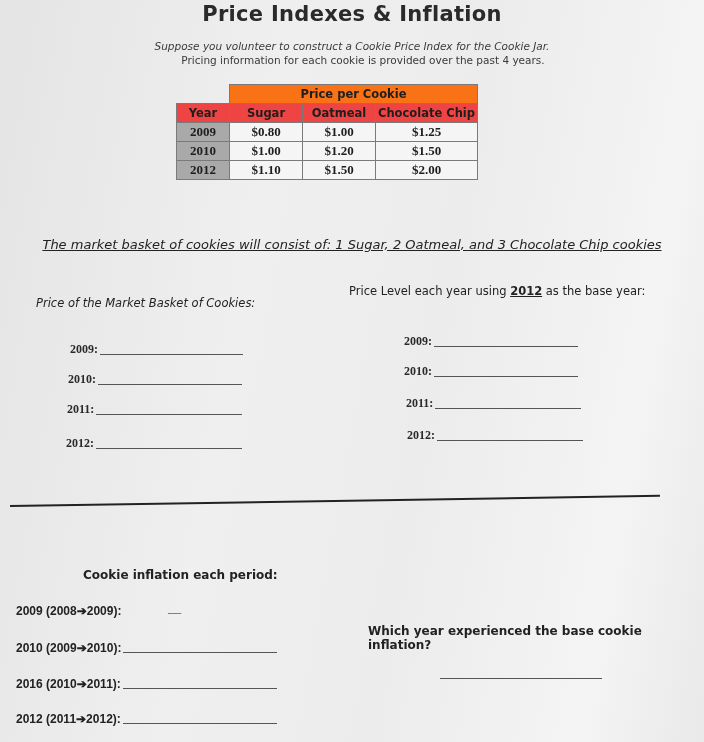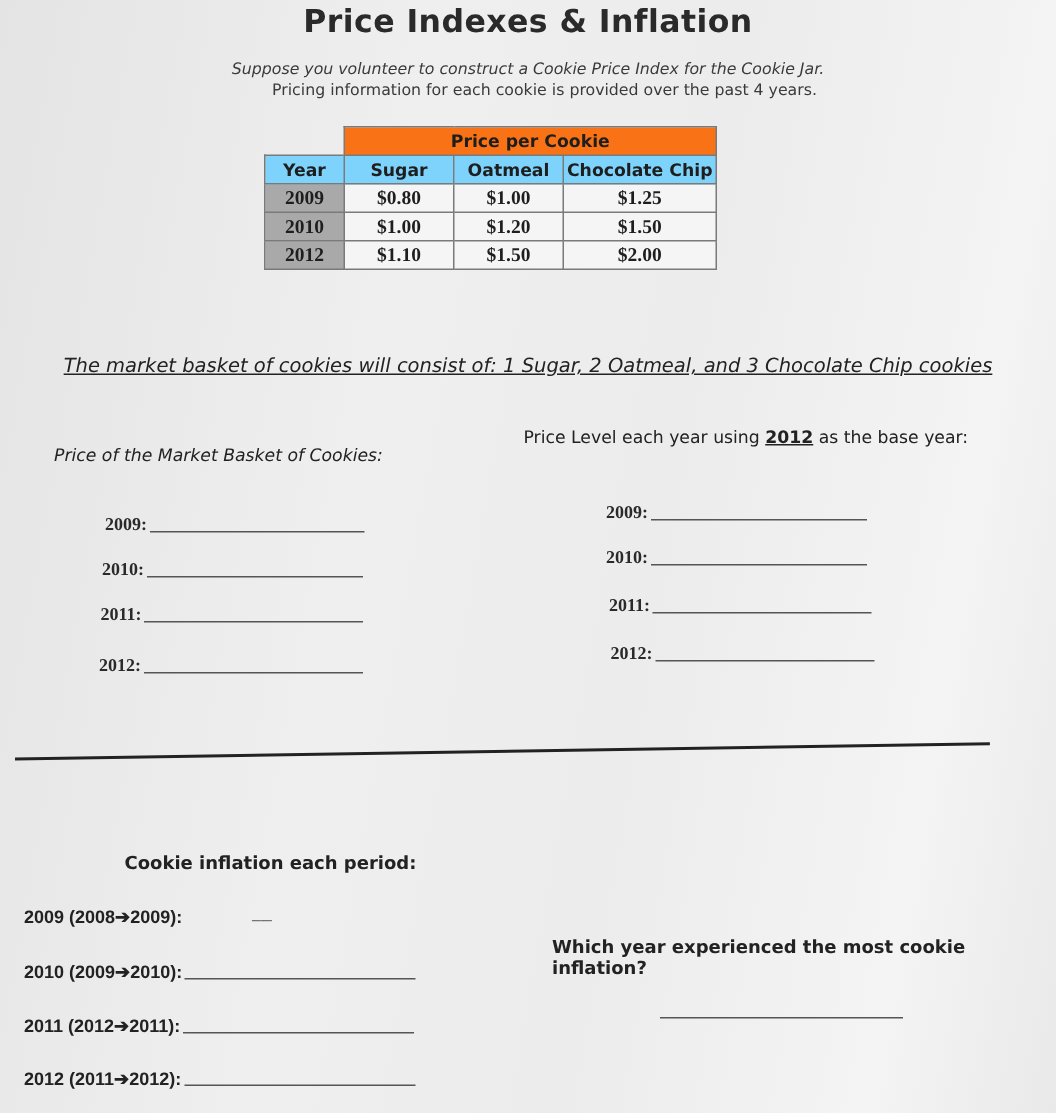--- a/index.html
+++ b/index.html
@@ -21,21 +21,21 @@
     position: absolute; left: 176px; top: 84px; width: 302px;
     border-collapse: collapse; font-family: "Liberation Serif", serif;
     font-size: 13px; font-weight: bold;
   }
   table.prices td, table.prices th {
     border: 1.5px solid #7a7a7a; padding: 0; height: 18px; text-align: center;
   }
   table.prices th { font-family: "DejaVu Sans", sans-serif; font-size: 11.5px; }
   table.prices .group-head { background: #f97316; border-bottom: 1.5px solid #7a7a7a; }
   table.prices .blank { border: none; background: transparent; }
-  table.prices .col-head { background: #7dd3fc; }
+  table.prices .col-head { background: #ef4444; }
   table.prices .year-cell { background: #a9a9a9; }
   table.prices .val { background: #f5f5f5; }
 
   .basket-note {
     left: 0; width: 704px; top: 237px; text-align: center;
     font-size: 13px; font-style: italic; text-decoration: underline; color: #222;
   }
   .sec-label { font-size: 11.5px; font-style: italic; color: #222; }
   .sec-label-r { font-size: 11.5px; color: #222; }
   .sec-label-r .base { text-decoration: underline; font-weight: bold; }
@@ -138,22 +138,22 @@
 <div class="abs infl-head">Cookie inflation each period:</div>
 <div class="abs infl-row" style="left:16px; top:604px;">
   <span class="lbl">2009 (2008➔2009):</span>
   <span style="margin-left:46px; font-size:8px; color:#555; letter-spacing:-1px;">-------</span>
 </div>
 <div class="abs infl-row" style="left:16px; top:641px;">
   <span class="lbl">2010 (2009➔2010):</span>
   <span class="line" style="width:154px"></span>
 </div>
 <div class="abs infl-row" style="left:16px; top:677px;">
-  <span class="lbl">2011 (2012➔2011):</span>
+  <span class="lbl">2016 (2010➔2011):</span>
   <span class="line" style="width:154px"></span>
 </div>
 <div class="abs infl-row" style="left:16px; top:712px;">
   <span class="lbl">2012 (2011➔2012):</span>
   <span class="line" style="width:154px"></span>
 </div>
 
-<div class="abs question">Which year experienced the most cookie inflation?</div>
+<div class="abs question">Which year experienced the base cookie inflation?</div>
 <div class="abs answer-line"></div>
 
 </body></html>

